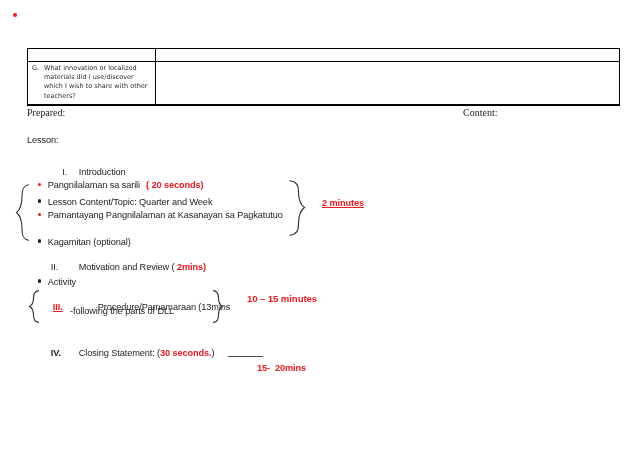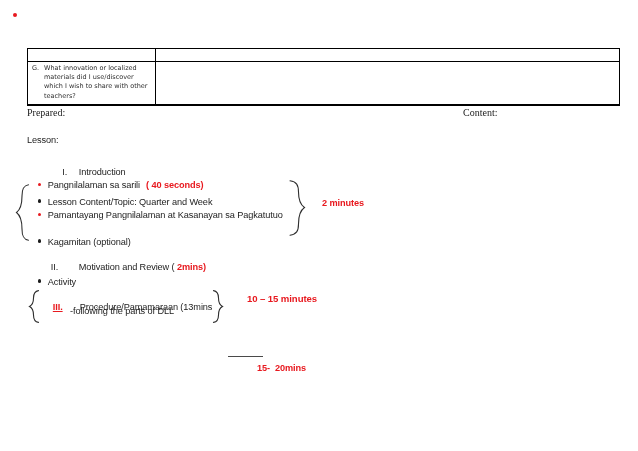--- a/index.html
+++ b/index.html
@@ -23,21 +23,21 @@
   .g-label { width:12px; font-family:"DejaVu Sans", sans-serif; font-size:6.5px; color:#2e2e2e; }
   .g-q { width:108px; font-family:"DejaVu Sans", sans-serif; font-size:6.5px; line-height:1.42; color:#2e2e2e; }
 
   .sig { font-family:"Liberation Serif", serif; font-size:10px; color:#222; }
 
   
   .body-txt { font-size:9.2px; letter-spacing:-0.1px; color:#1c1c1c; white-space:pre; }
   .red { color:#e8191f; font-weight:bold; }
   .bold { font-weight:bold; }
   .numeral { display:inline-block; width:28px; }
-  .numeral-iii { display:inline-block; width:27px;text-decoration:underline; }
+  .numeral-iii { display:inline-block; width:45px;text-decoration:underline; }
   .dot { display:inline-block; width:3.5px; height:3.5px; border-radius:50%; background:#1c1c1c; margin-right:6.5px; vertical-align:2px; }
   .dot-red { background:#e8191f; }
   .brace svg { display:block; }
   .brace path { fill:none; stroke:#2e2e2e; stroke-width:1.1; stroke-linecap:round; }
   .total-line { left:228px; top:356px; width:35px; height:1.4px; background:#4a4a4a; }
 </style>
 </head>
 <body>
 
 <div class="page">
@@ -61,21 +61,21 @@
   <div class="abs sig" style="left:27px; top:107px;">Prepared:</div>
   <div class="abs sig" style="left:463px; top:107px;">Content:</div>
 
   <div class="abs body-txt" style="left:27px; top:135px;">Lesson:</div>
 
   <div class="abs body-txt" style="left:41px; top:157px;text-align:center;">
     <span class="numeral">I.</span><span>Introduction</span>
   </div>
 
   <div class="abs body-txt" style="left:28px; top:170px;">
-    <span class="dot dot-red"></span><span>Pangnilalaman sa sarili</span><span class="red" style="margin-left:6px;">( 40 seconds)</span>
+    <span class="dot dot-red"></span><span>Pangnilalaman sa sarili</span><span class="red" style="margin-left:6px;">( 20 seconds)</span>
   </div>
 
   <div class="abs brace" style="left:15px; top:184px;">
     <svg width="15" height="57" viewBox="0 0 15 57">
         <path d="M 13.5 0.8 C 8.5 1.6, 7 5, 7 12 C 7 21, 5.5 25.5, 1.5 28.5 C 5.5 31.5, 7 36, 7 45 C 7 52, 8.5 55.4, 13.5 56.2"></path>
       </svg>
   </div>
 
   <div class="abs body-txt" style="left:28px; top:186.5px;">
     <span class="dot"></span><span>Lesson Content/Topic: Quarter and Week</span>
@@ -85,21 +85,21 @@
   </div>
   <div class="abs body-txt" style="left:28px; top:226.5px;">
     <span class="dot"></span><span>Kagamitan (optional)</span>
   </div>
 
   <div class="abs brace" style="left:287px; top:180px;">
     <svg width="19" height="56" viewBox="0 0 19 56">
         <path d="M 3 0.8 C 9.5 1.6, 11.5 5, 11.5 12 C 11.5 20.5, 13 24.5, 17.5 27.5 C 13 30.5, 11.5 35, 11.5 44 C 11.5 51, 9.5 54.4, 3 55.2"></path>
       </svg>
   </div>
-  <div class="abs body-txt red" style="left:322px; top:198px;">2 minutes</div>
+  <div class="abs body-txt red" style="left:322px; top:198px;text-decoration:underline;">2 minutes</div>
 
   <div class="abs body-txt" style="left:41px; top:252px;">
     <span class="numeral">II.</span><span>Motivation and Review ( </span><span class="red">2mins)</span>
   </div>
 
   <div class="abs body-txt" style="left:28px; top:266.5px;">
     <span class="dot"></span><span>Activity</span>
   </div>
 
   <div class="abs brace" style="left:28px; top:290px;">
@@ -111,17 +111,20 @@
     <span class="numeral-iii red">III.</span><span>Procedure/Pamamaraan (13mins</span>
   </div>
   <div class="abs body-txt" style="left:70px; top:305.5px;">-following the parts of DLL</div>
   <div class="abs brace" style="left:212px; top:290px;">
     <svg width="12" height="33" viewBox="0 0 12 33">
         <path d="M 1.5 0.6 C 5.5 1.2, 6.5 3.5, 6.5 8 C 6.5 12.5, 7.5 15, 10.5 16.5 C 7.5 18, 6.5 20.5, 6.5 25 C 6.5 29.5, 5.5 31.8, 1.5 32.4"></path>
       </svg>
   </div>
   <div class="abs body-txt red" style="left:247px; top:293px; font-size:9.6px;">10 – 15 minutes</div>
 
+  <div class="abs body-txt" style="left:41px; top:338px;">
+    <span class="numeral bold">IV.</span><span>Closing Statement: (</span><span class="red">30 seconds.</span><span>)</span>
+  </div>
 
   <div class="abs total-line"></div>
   <div class="abs body-txt red" style="left:257px; top:363px;text-align:center;">15-  20mins</div>
 
 </div>
 
 </body></html>

